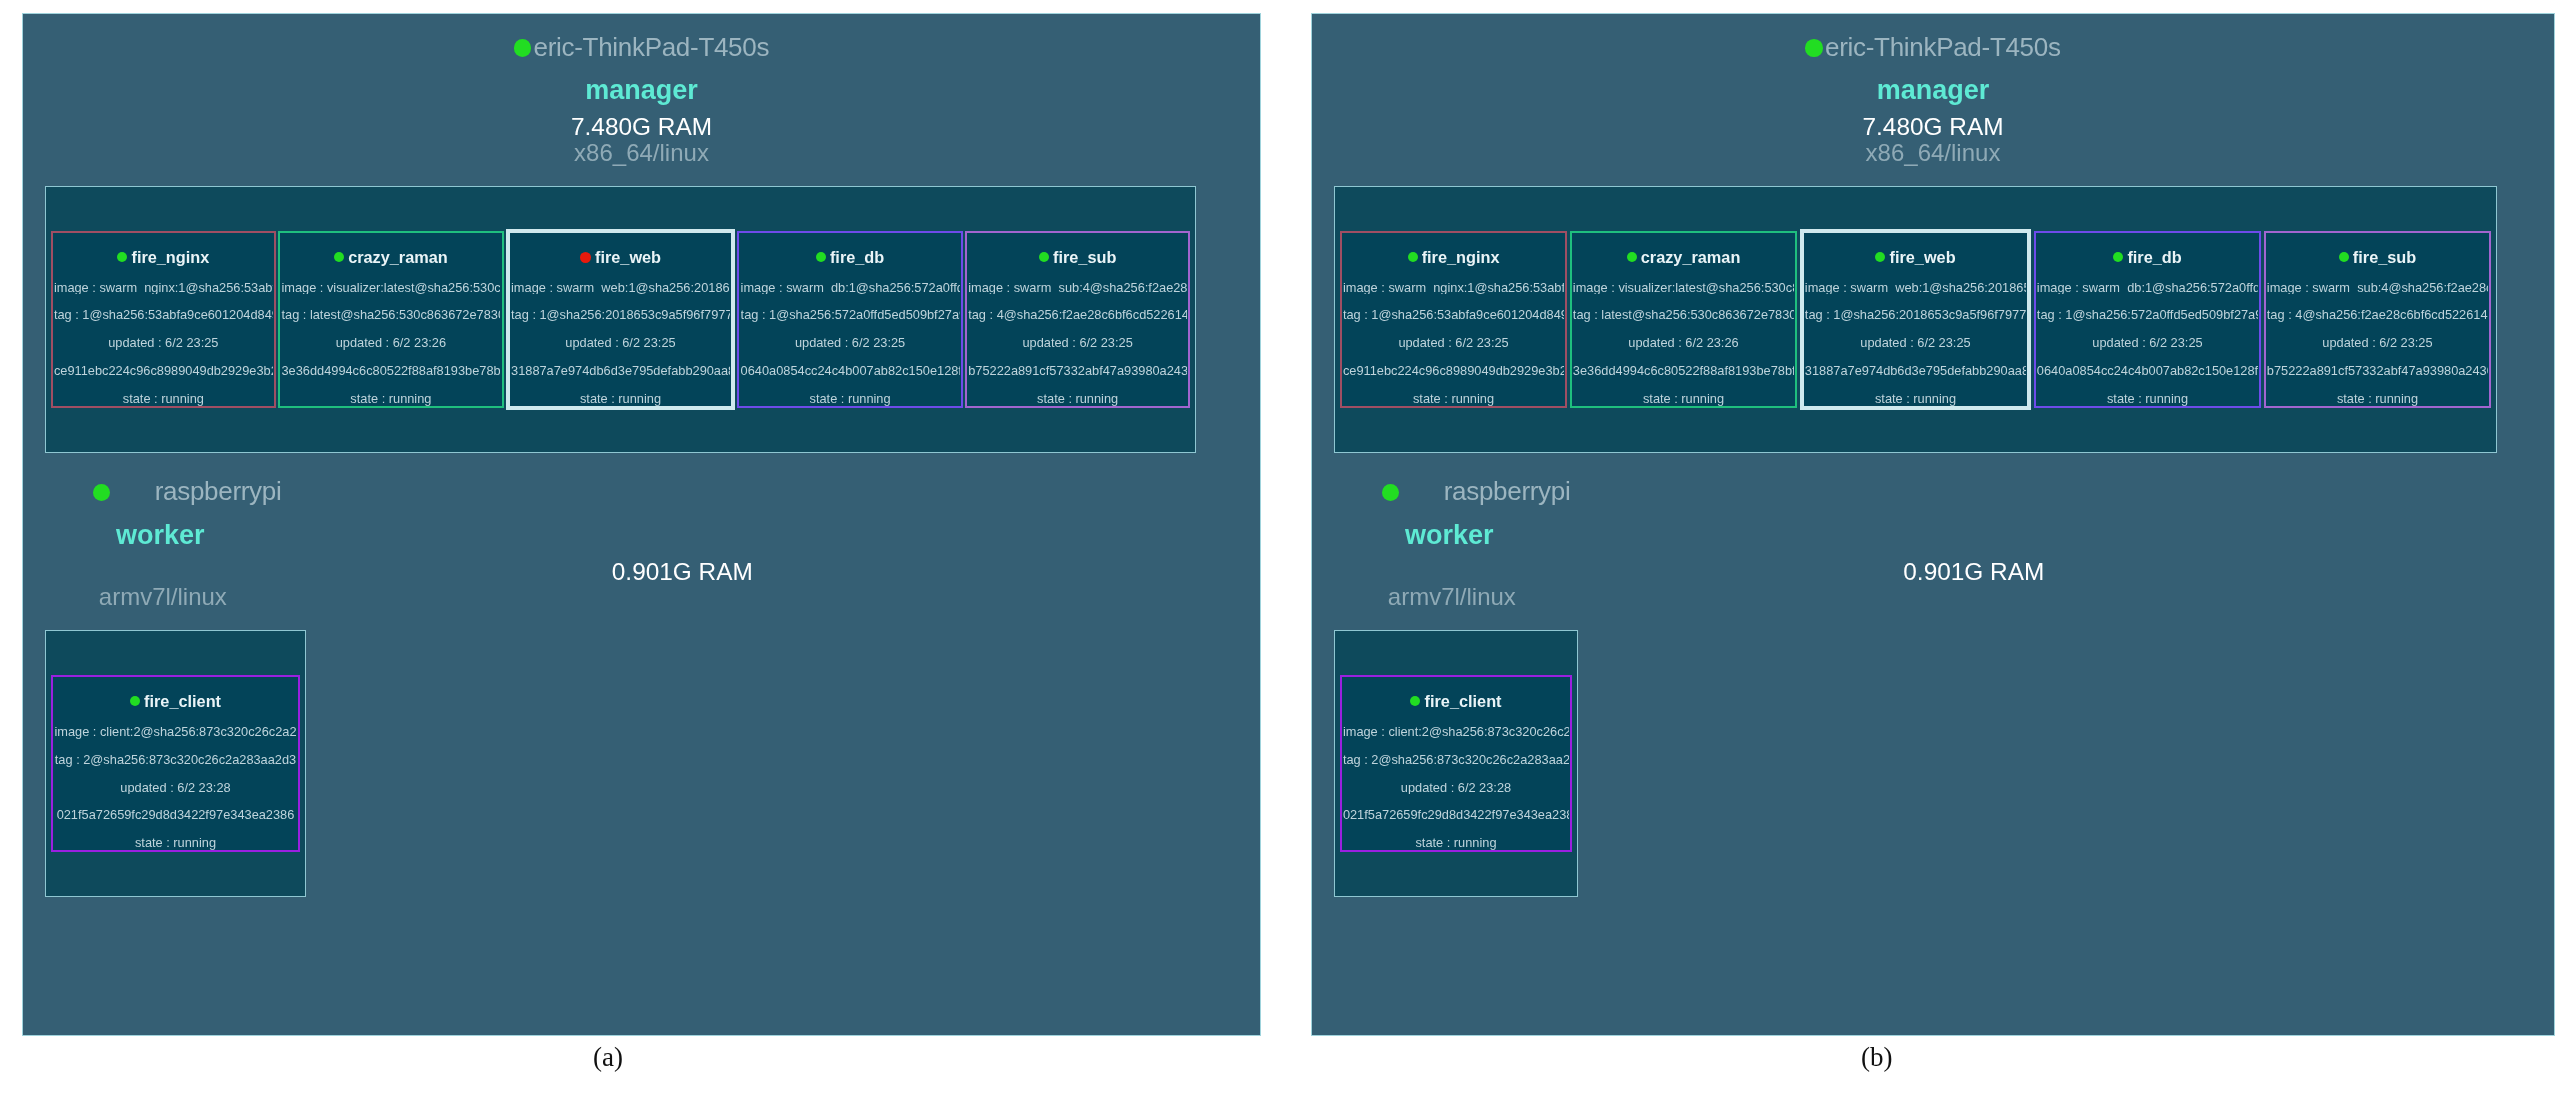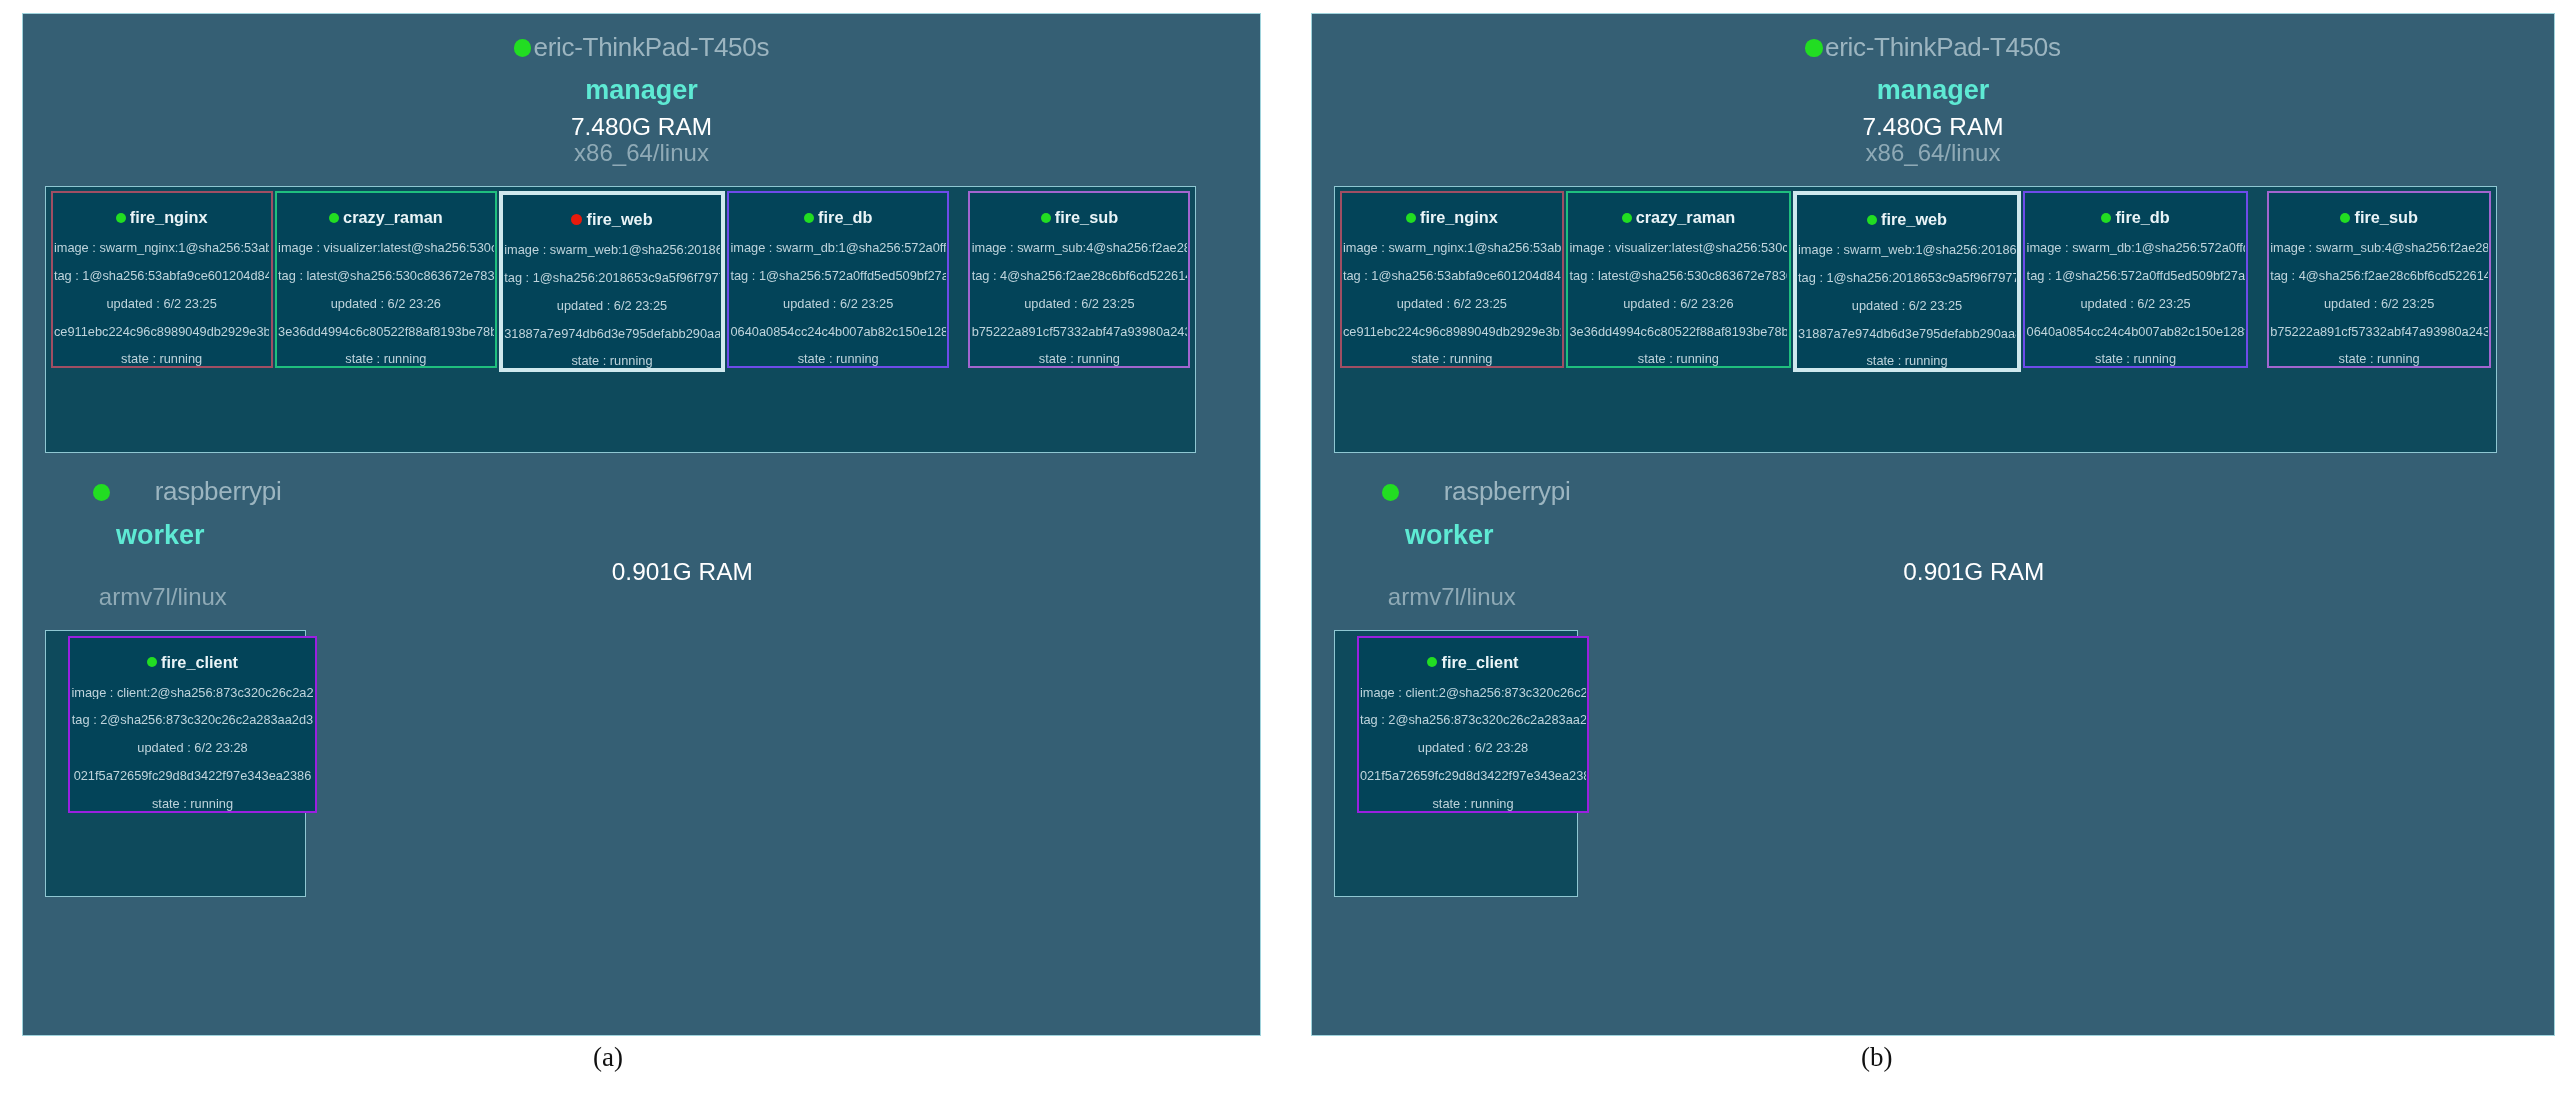--- a/index.html
+++ b/index.html
@@ -114,42 +114,42 @@
   .node-worker .node-arch{ padding-left:5.8px; }
 
   
   .container-strip{
     margin:21px 0 0 22px;
     box-sizing:border-box;
     background:#0E4A5C;
     border:1.7px solid #8FC7D2;
     display:inline-flex;
     flex-direction:row;
-    align-items:flex-start;
+    align-items:center;
     padding:4.7px;
   }
   .strip-manager-a{ width:1151px; height:267px; }
   .strip-manager-b{ width:1163px; height:267px; }
   .strip-worker-a{ width:261px; height:267px; }
   .strip-worker-b{ width:244px; height:267px; }
 
   .ctr-card{
     box-sizing:border-box;
     background:#034459;
     border:2.3px solid #888;
     margin-right:2.3px;
     padding:15px 1.2px 0 1.2px;
     overflow:hidden;
     display:flex;
     flex-direction:column;
     align-items:center;
     flex:1 1 0;
     min-width:0;
   }
-  .ctr-card:last-child{ margin-right:0;margin-left:17px; }
+  .ctr-card:last-child{ margin-right:0; }
 
   .ctr-card.highlight{
     border-width:4.1px;
   }
 
   .ctr-title{
     font-size:16.3px;
     font-weight:bold;
     color:#EAF4F7;
     white-space:nowrap;

